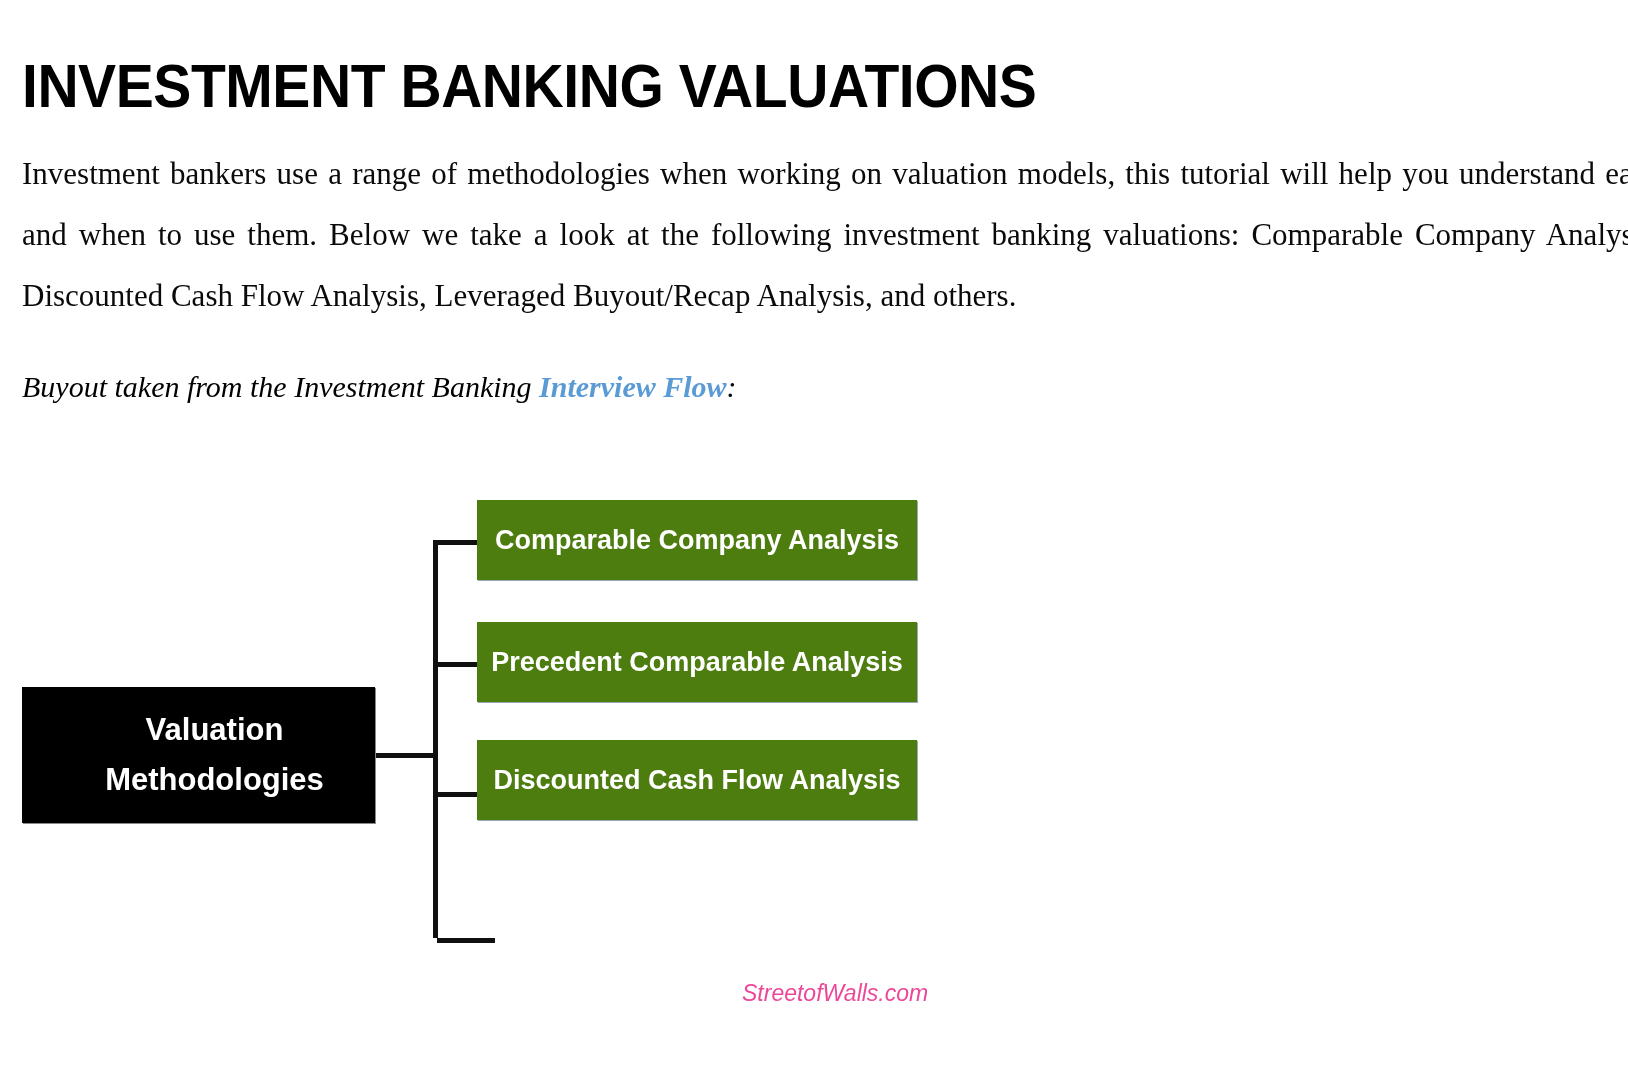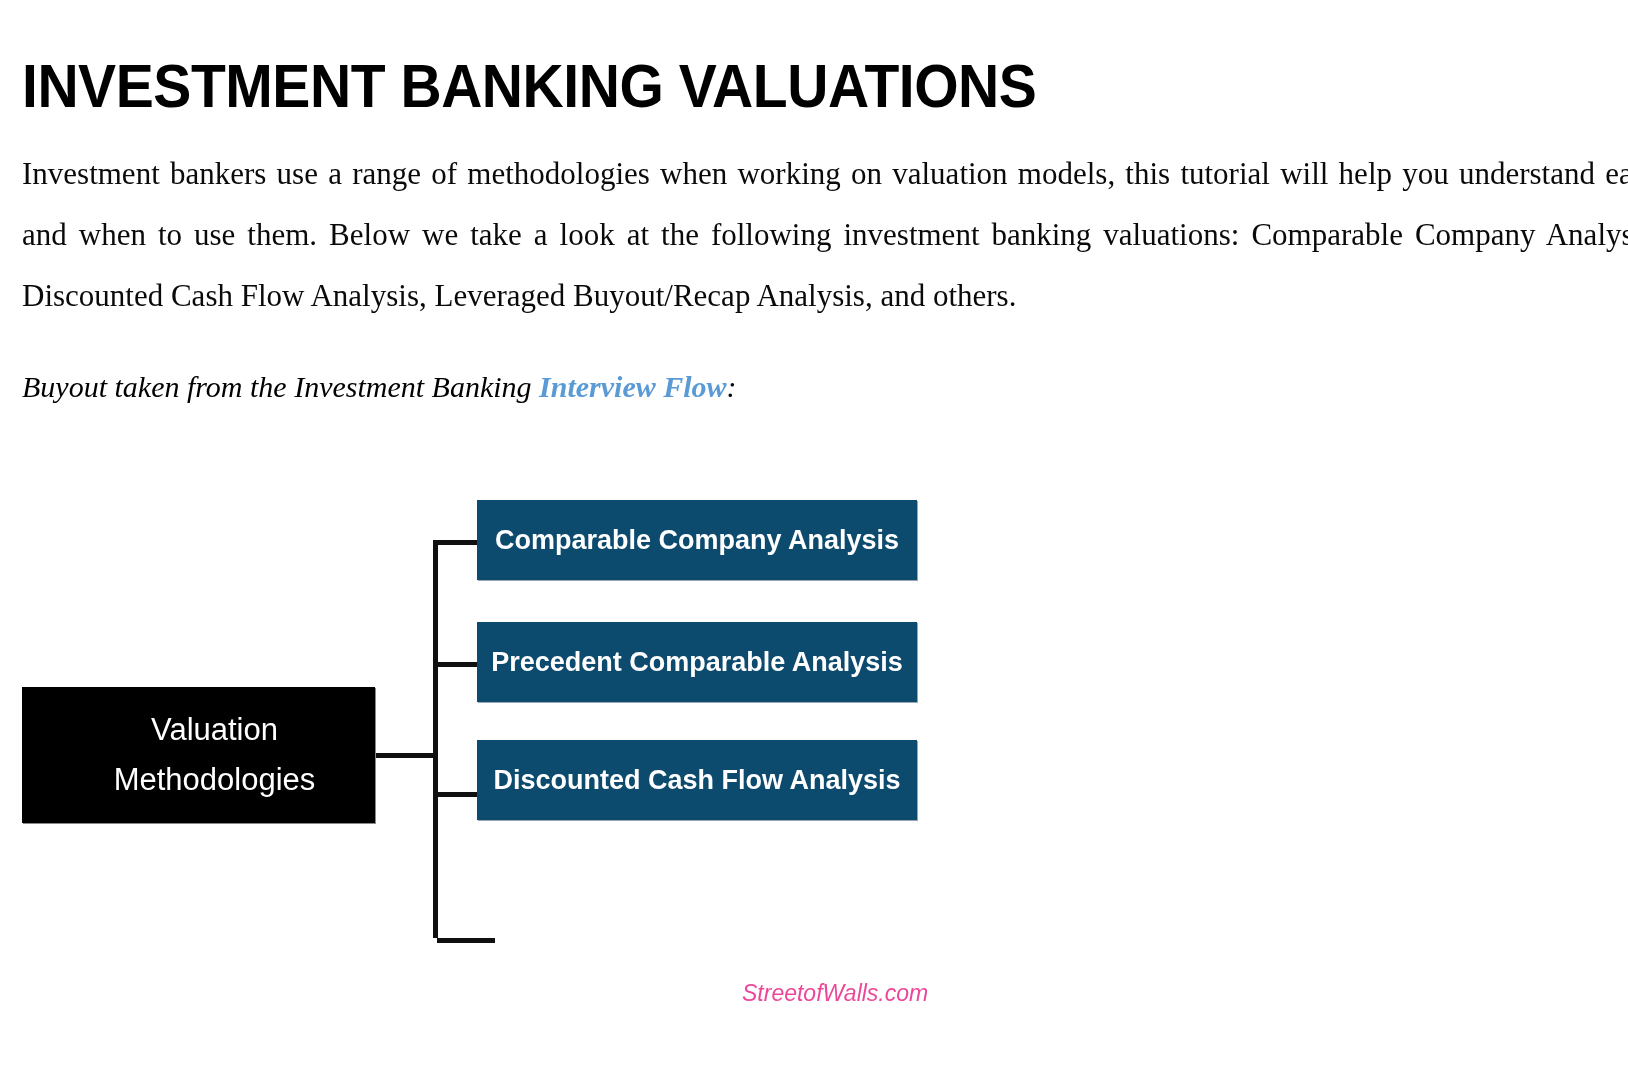--- a/index.html
+++ b/index.html
@@ -82,34 +82,34 @@
     width: 353px;
     height: 136px;
     background: #000000;
     color: #ffffff;
     display: flex;
     flex-direction: column;
     align-items: center;
     justify-content: center;
     box-sizing: border-box;
     font-family: "Liberation Sans", "DejaVu Sans", sans-serif;
-    font-weight: 400;
+    font-weight: 700;
     font-size: 31px;
     line-height: 50px;
     text-align: center;
     box-shadow: 1px 1px 0 #8a8a8a;
     padding-left: 32px;
   }
 
   .node-leaf {
     position: absolute;
     left: 477px;
     width: 440px;
     height: 80px;
-    background: #0c4a6e;
+    background: #4d7c0f;
     color: #ffffff;
     display: flex;
     align-items: center;
     justify-content: center;
     box-sizing: border-box;
     font-family: "Liberation Sans", "DejaVu Sans", sans-serif;
     font-weight: 700;
     font-size: 27px;
     line-height: 30px;
     text-align: center;

